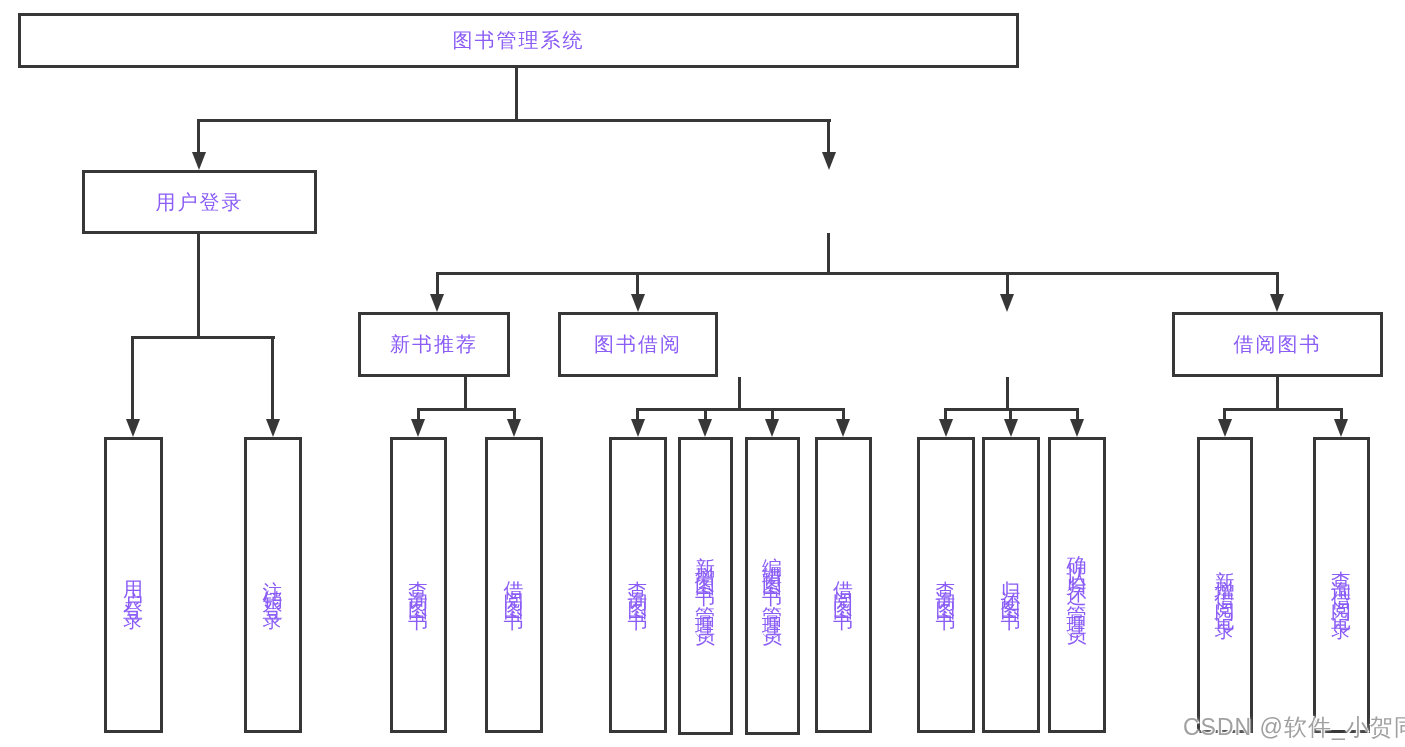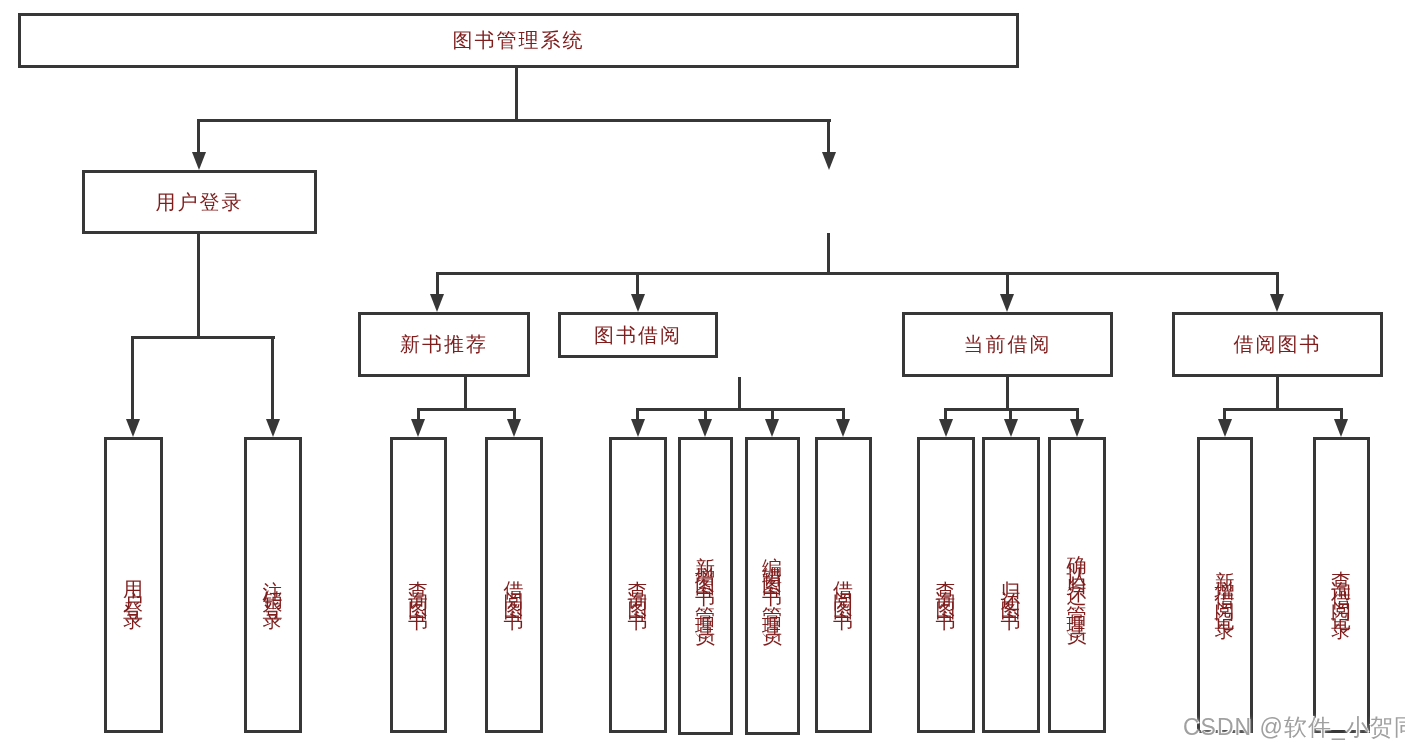--- a/index.html
+++ b/index.html
@@ -4,21 +4,21 @@
 <style>
   html,body { margin:0; padding:0; background:#ffffff; }
   .canvas {
     position:relative; width:1405px; height:747px; background:#ffffff;
     font-family:"Liberation Sans", sans-serif; overflow:hidden;
   }
   .box {
     position:absolute; box-sizing:border-box;
     border:3px solid #373737; background:#ffffff;
     display:flex; align-items:center; justify-content:center;
-    color:#7f1d1d; font-size:20px; letter-spacing:2px; text-align:center;
+    color:#8b5cf6; font-size:20px; letter-spacing:2px; text-align:center;
   }
   .vbox span {
     writing-mode:vertical-rl; text-orientation:mixed;
     letter-spacing:10px; line-height:1.1;
   }
   .hline,.vline { position:absolute; background:#373737; }
   .ah {
     position:absolute; width:0; height:0;
     border-left:7px solid transparent; border-right:7px solid transparent;
     border-top:18px solid #373737;
@@ -56,23 +56,22 @@
   <div class="hline" style="left:436px; top:272px; width:843px; height:3px;"></div>
   <div class="vline" style="left:436px; top:272px; width:3px; height:26px;"></div>
   <div class="ah" style="left:430px; top:294px;"></div>
   <div class="vline" style="left:636px; top:272px; width:3px; height:26px;"></div>
   <div class="ah" style="left:631px; top:294px;"></div>
   <div class="vline" style="left:1006px; top:272px; width:3px; height:26px;"></div>
   <div class="ah" style="left:1000px; top:294px;"></div>
   <div class="vline" style="left:1276px; top:272px; width:3px; height:26px;"></div>
   <div class="ah" style="left:1270px; top:294px;"></div>
 
-  <div class="box" style="left:358px; top:312px; width:172px; height:65px;">新书推荐</div>
-  <div class="box" style="left:558px; top:312px; width:160px; height:46px;">图书借阅</div>
-  <div class="box" style="left:902px; top:312px; width:211px; height:65px;">当前借阅</div>
+  <div class="box" style="left:358px; top:312px; width:152px; height:65px;">新书推荐</div>
+  <div class="box" style="left:558px; top:312px; width:160px; height:65px;">图书借阅</div>
   <div class="box" style="left:1172px; top:312px; width:211px; height:65px;">借阅图书</div>
 
   <div class="vline" style="left:464px; top:377px; width:3px; height:34px;"></div>
   <div class="hline" style="left:417px; top:408px; width:99px; height:3px;"></div>
   <div class="vline" style="left:417px; top:408px; width:3px; height:15px;"></div>
   <div class="ah" style="left:411px; top:419px;"></div>
   <div class="vline" style="left:513px; top:408px; width:3px; height:15px;"></div>
   <div class="ah" style="left:507px; top:419px;"></div>
 
   <div class="vline" style="left:738px; top:377px; width:3px; height:34px;"></div>

